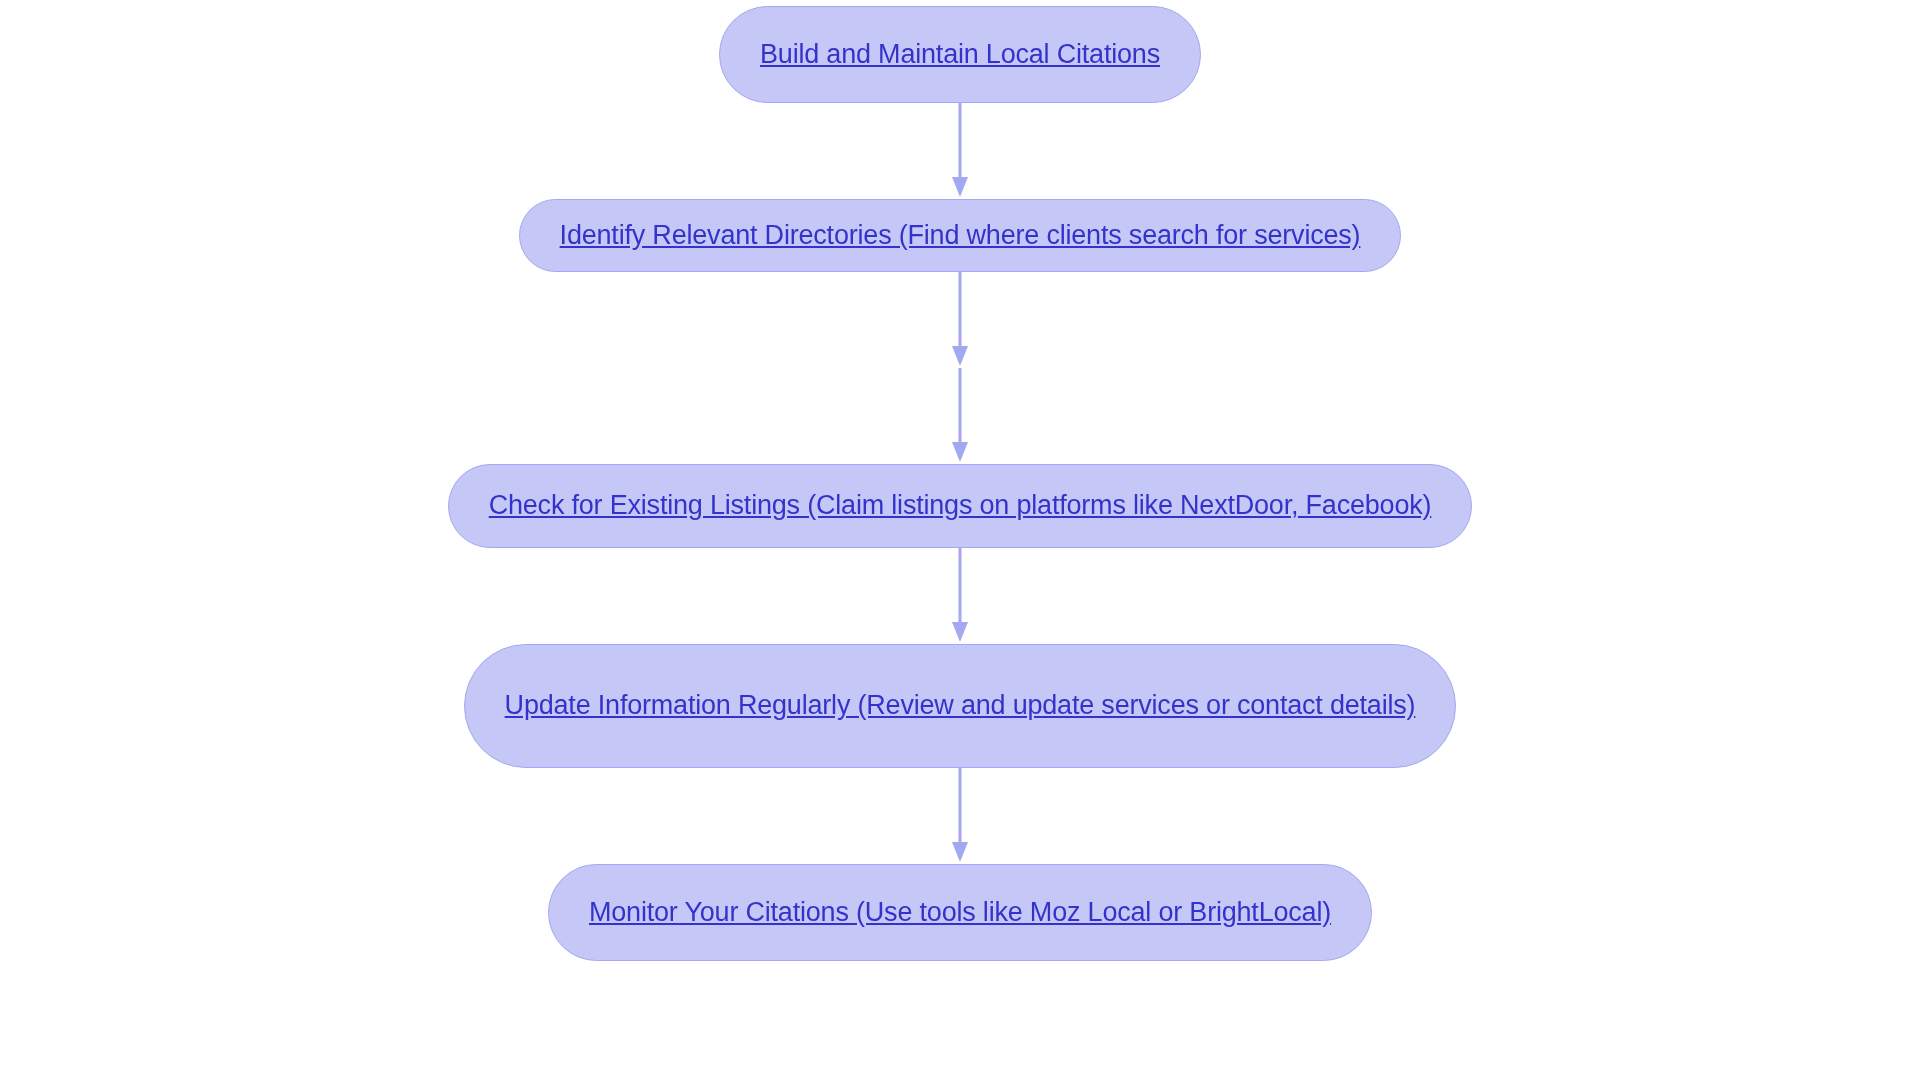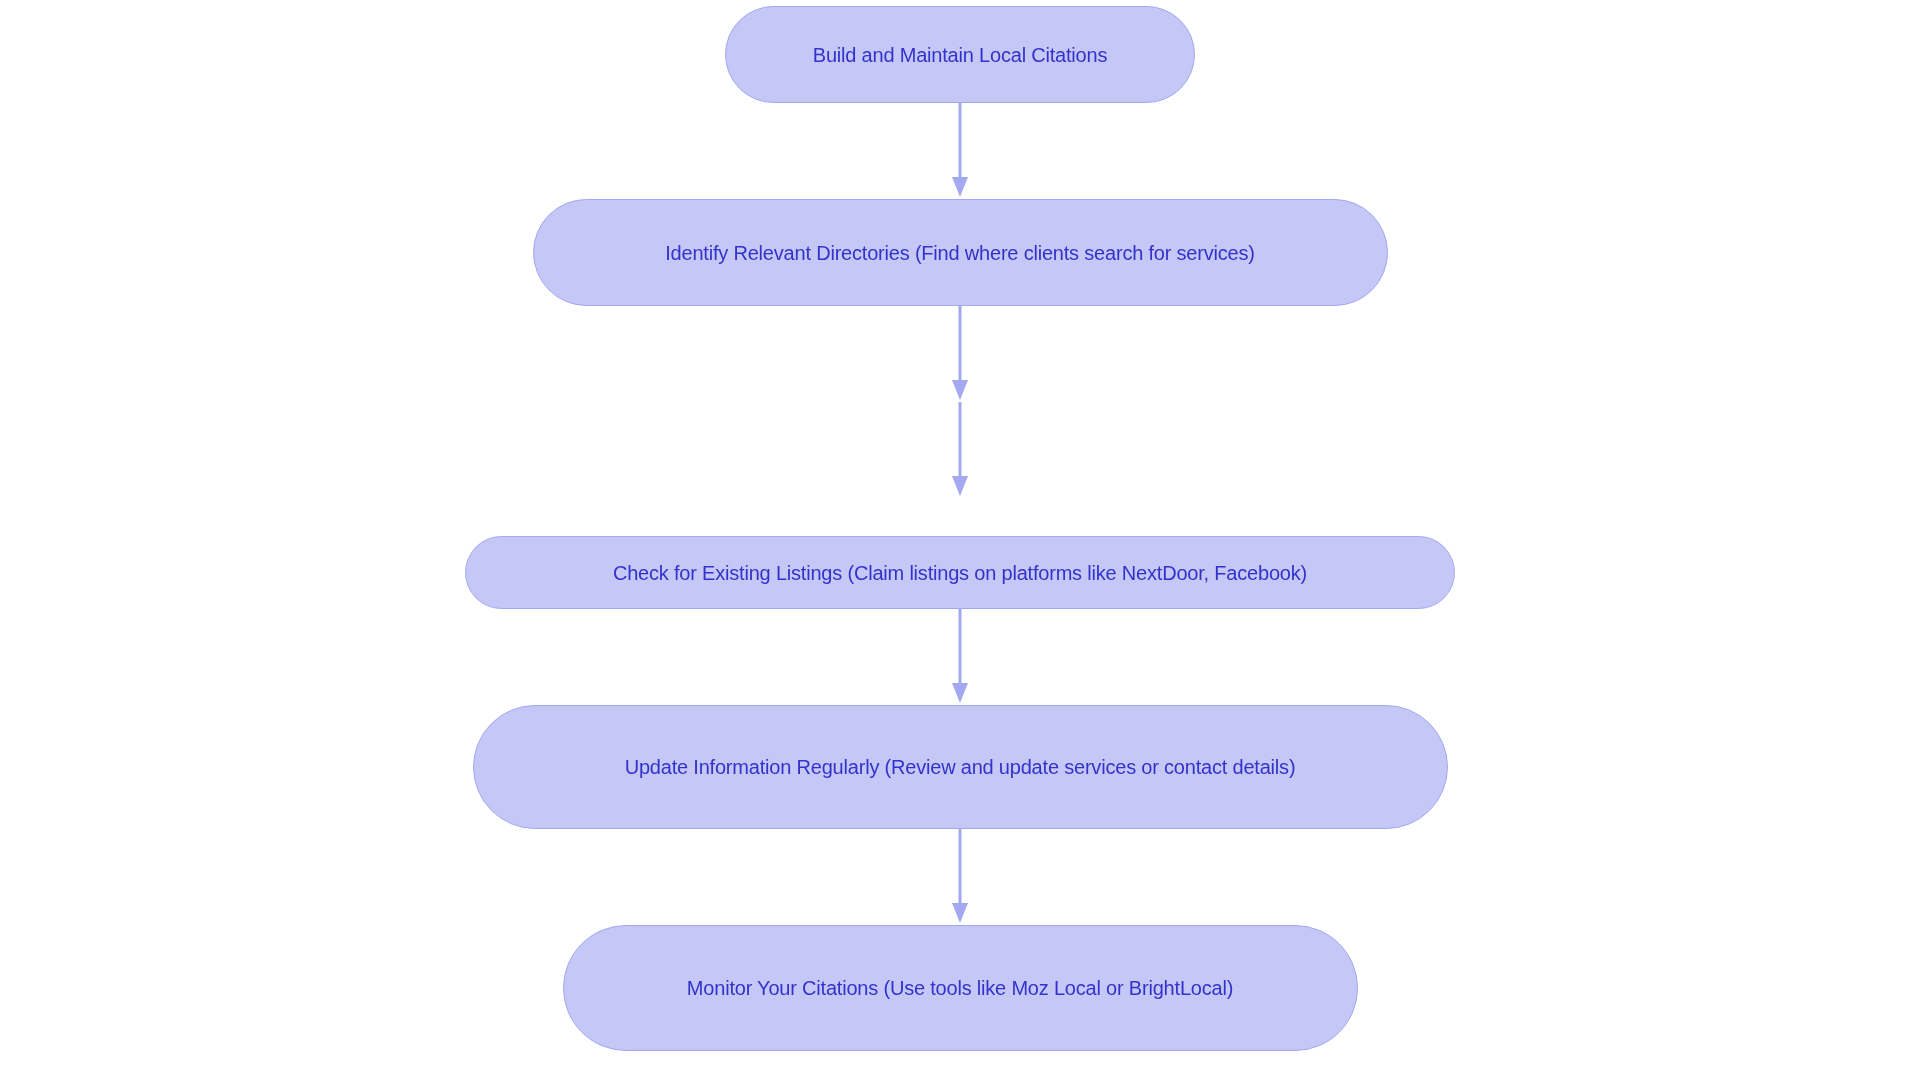--- a/index.html
+++ b/index.html
@@ -24,37 +24,38 @@
   .node {
     box-sizing: border-box;
     background: #c5c8f7;
     border: 1px solid #a3a8f0;
     border-radius: 9999px;
     color: #3333cc;
     display: flex;
     align-items: center;
     justify-content: center;
     text-align: center;
-    font-size: 20px;
+    font-size: 27px;
     letter-spacing: -0.2px;
     line-height: 1.1;
     white-space: nowrap;
     padding: 0 40px;
+    text-decoration: underline;
   }
   .node-row {
     display: flex;
     justify-content: center;
     width: 100%;
   }
   .node-1 { height: 97px; min-width: 470px; }
-  .node-2 { height: 107px; min-width: 855px; }
+  .node-2 { height: 73px; min-width: 855px; }
   .node-3 { height: 97px; min-width: 840px; }
-  .node-4 { height: 73px; min-width: 990px; margin-top: 38px; }
+  .node-4 { height: 84px; min-width: 990px; }
   .node-5 { height: 124px; min-width: 975px; }
-  .node-6 { height: 126px; min-width: 795px; }
+  .node-6 { height: 97px; min-width: 795px; }
 
   .connector {
     width: 100%;
     height: 96px;
     display: flex;
     justify-content: center;
     align-items: stretch;
     position: relative;
   }
   .connector svg {

